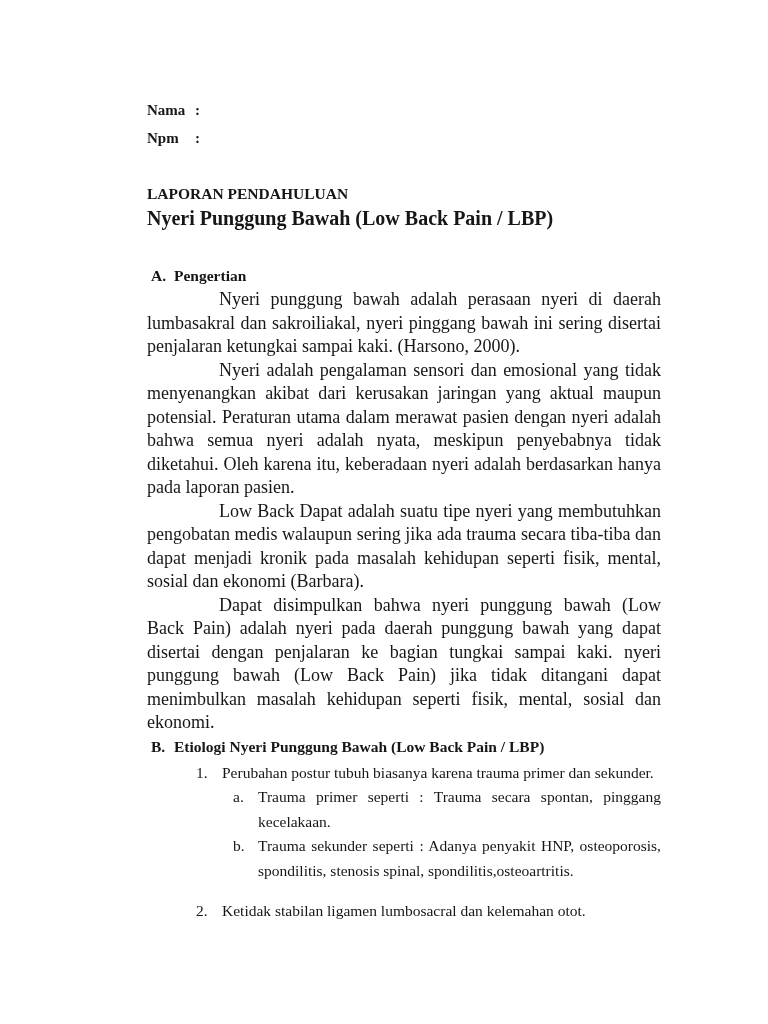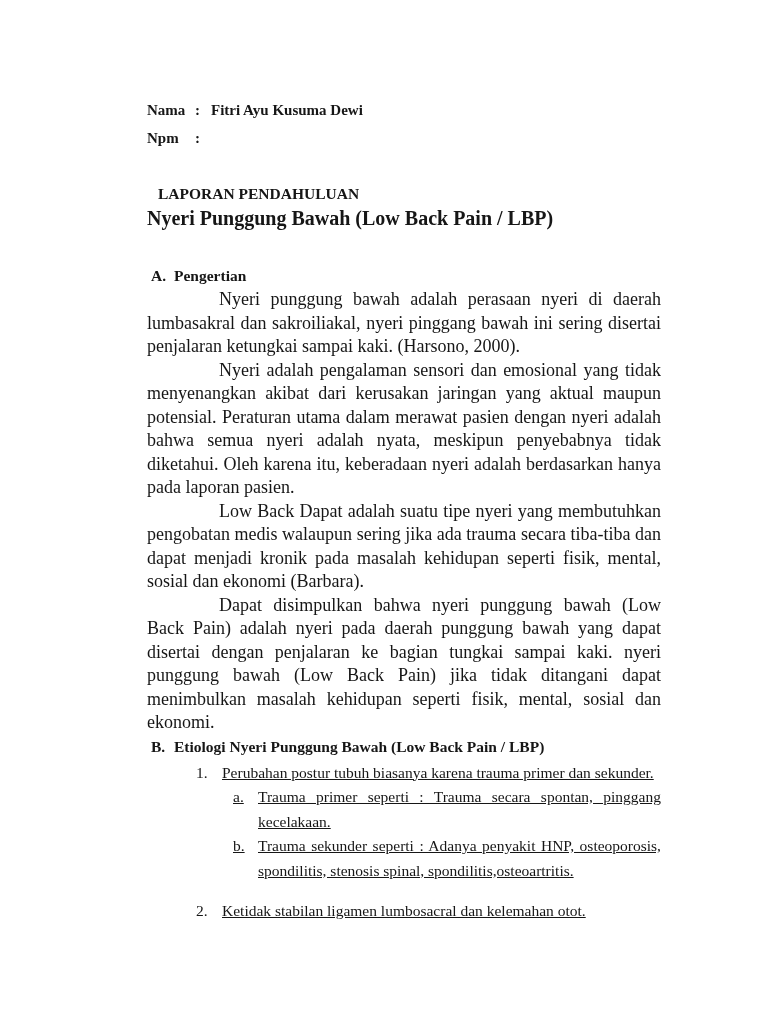--- a/index.html
+++ b/index.html
@@ -28,21 +28,21 @@
     font-size: 15px;
     line-height: 28px;
     align-items: center;
   }
   .a-label { width: 48px; flex: none; }
   .a-colon { width: 16px; flex: none; }
   .a-value { flex: 1; }
 
   
   .doc-title {
-    margin: 30px 0 0 11px;
+    margin: 30px 0 0 0;
     font-size: 15.5px;
     font-weight: 700;
     line-height: 24px;
   }
   .doc-subtitle {
     margin: 0;
     font-size: 20px;
     font-weight: 700;
     line-height: 24px;
   }
@@ -70,21 +70,21 @@
 
   
   .num-item {
     display: flex;
     margin-left: 49px;
     font-size: 15.5px;
     line-height: 24.5px;
   }
   .num-item.item-gap { margin-top: 16px; }
   .num-label { width: 26px; flex: none; }
-  .num-body { flex: 1; text-decoration: underline; }
+  .num-body { flex: 1; }
   .num-text { }
 
   
   .sub-item {
     display: flex;
     margin-left: 11px;
     font-size: 15.5px;
     line-height: 24.5px;
   }
   .sub-label { width: 25px; flex: none; }
@@ -92,21 +92,20 @@
 </style>
 </head>
 <body>
 
 <div class="page">
 
   <div class="author">
     <div class="author-line">
       <span class="a-label">Nama</span>
       <span class="a-colon">:</span>
-      <span class="a-value">Fitri Ayu Kusuma Dewi</span>
     </div>
     <div class="author-line">
       <span class="a-label">Npm</span>
       <span class="a-colon">:</span>
     </div>
   </div>
 
   <div class="doc-title">LAPORAN PENDAHULUAN</div>
   <div class="doc-subtitle">Nyeri Punggung Bawah (Low Back Pain / LBP)</div>
 

